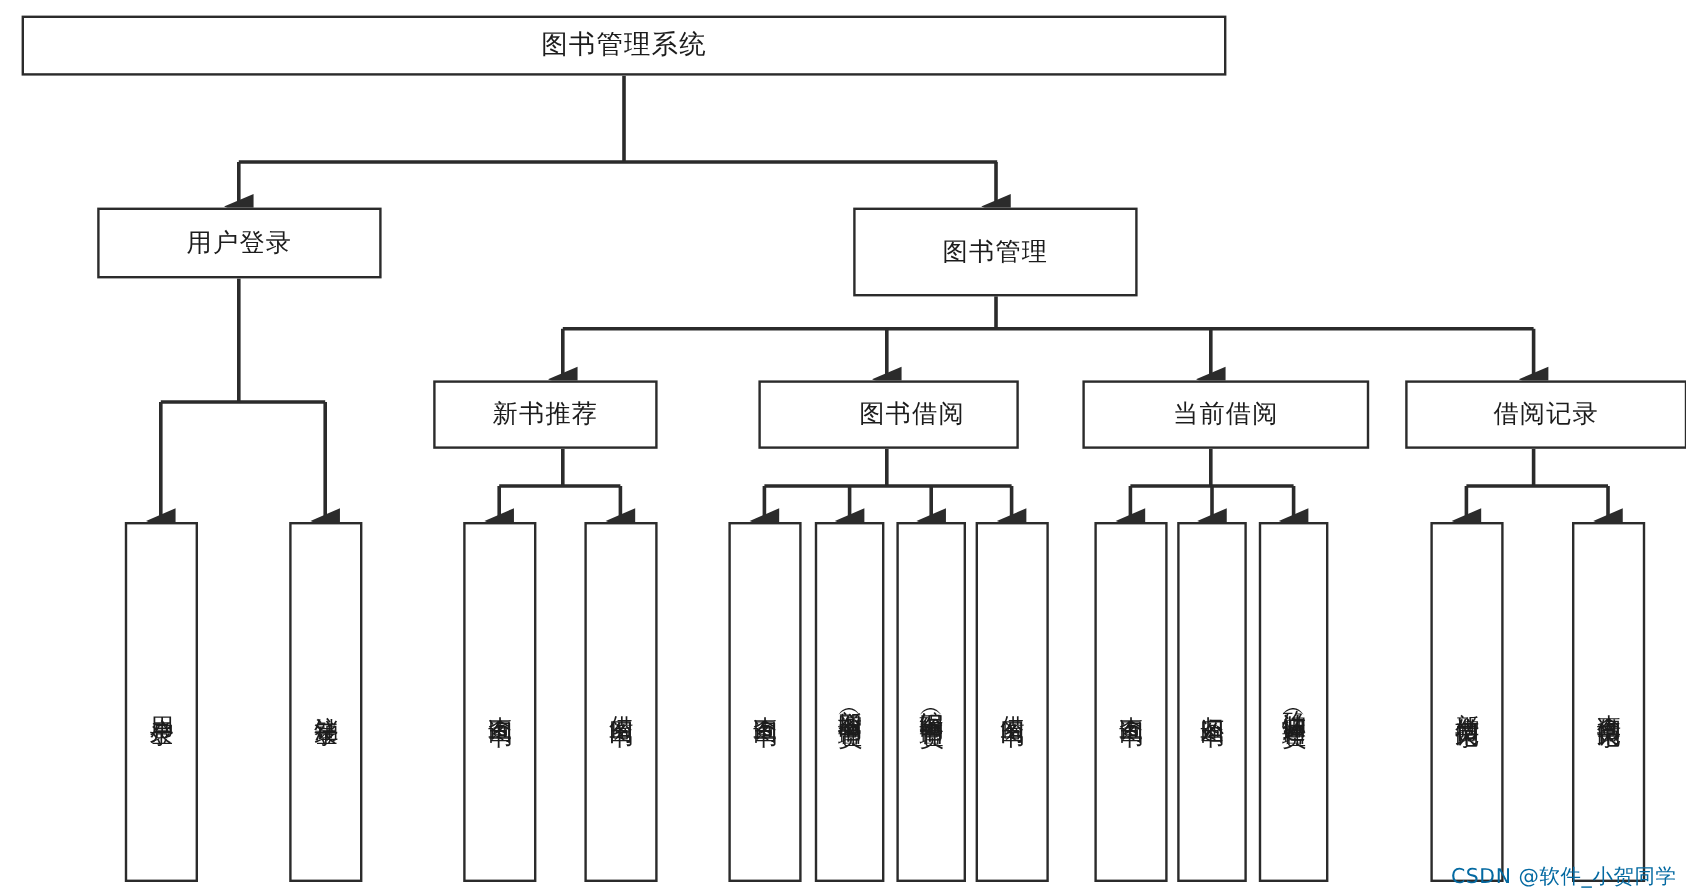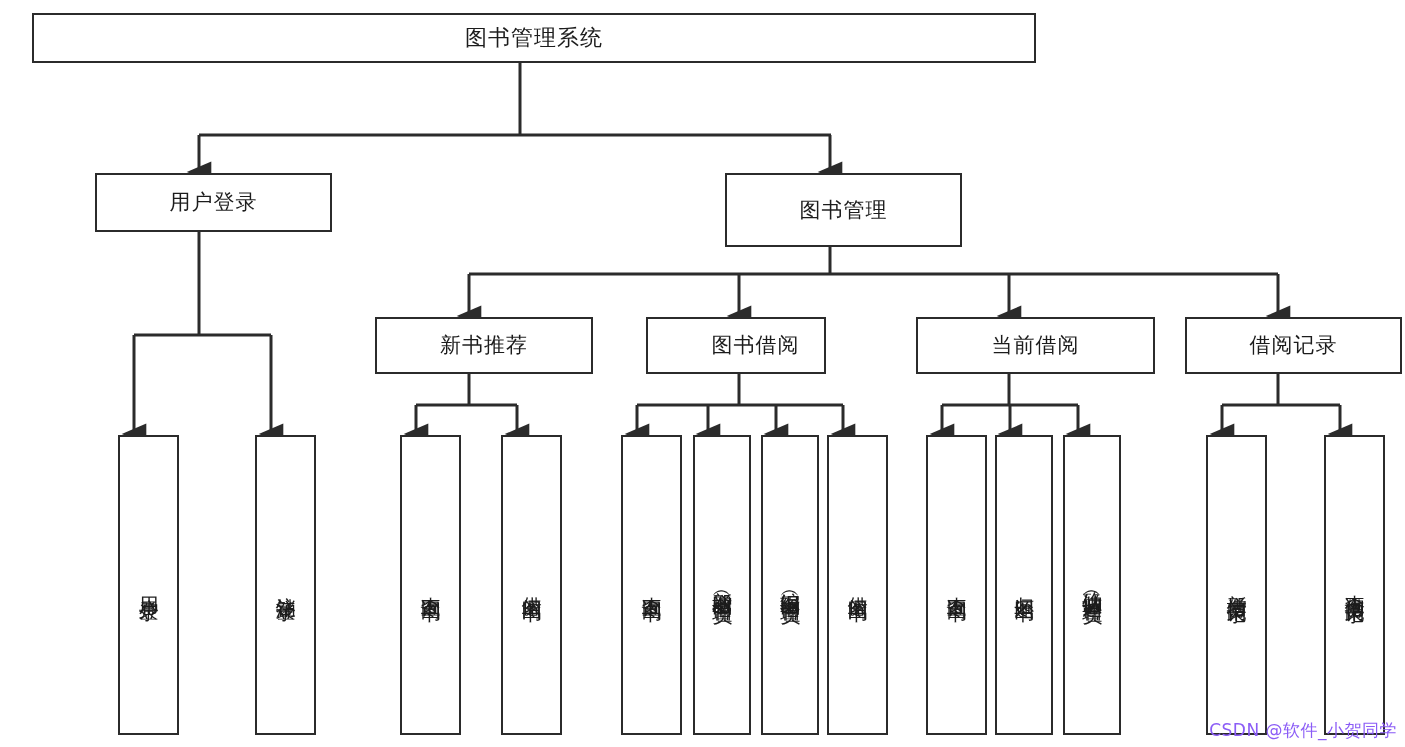--- a/index.html
+++ b/index.html
@@ -26,21 +26,20 @@
   }
   .node {
     position: absolute;
     box-sizing: border-box;
     background: #ffffff;
     border: 2.5px solid #2b2b2b;
     display: flex;
     align-items: center;
     justify-content: center;
     z-index: 3;
-    margin-left: 14px;
   }
   .node-label {
     color: #1c1c1c;
     font-size: 21px;
     line-height: 1.18;
     letter-spacing: 1px;
     text-align: center;
     white-space: nowrap;
   }
   .node.vertical .node-label {
@@ -50,21 +49,21 @@
     font-size: 20px;
   }
   .node.root .node-label {
     font-size: 22px;
   }
   #watermark {
     position: absolute;
     right: 8px;
     bottom: 5px;
     font-size: 17px;
-    color: #8b5cf6;
+    color: #0369a1;
     letter-spacing: 0.5px;
     z-index: 6;
     white-space: nowrap;
   }
 </style>
 </head>
 <body>
 
 <div id="diagram-root">
 
@@ -123,33 +122,33 @@
   </div>
 
   <div class="node" style="left:81px; top:173px; width:237px; height:59px;">
     <span class="node-label">用户登录</span>
   </div>
 
   <div class="node" style="left:711px; top:173px; width:237px; height:74px;">
     <span class="node-label">图书管理</span>
   </div>
 
-  <div class="node" style="left:361px; top:317px; width:218px; height:57px;">
+  <div class="node" style="left:361px; top:317px; width:187px; height:57px;">
     <span class="node-label">新书推荐</span>
   </div>
 
-  <div class="node" style="left:632px; top:317px; width:180px; height:57px;padding-left:39px;">
+  <div class="node" style="left:632px; top:317px; width:217px; height:57px;padding-left:39px;">
     <span class="node-label">图书借阅</span>
   </div>
 
   <div class="node" style="left:902px; top:317px; width:239px; height:57px;">
     <span class="node-label">当前借阅</span>
   </div>
 
-  <div class="node" style="left:1171px; top:317px; width:217px; height:57px;">
+  <div class="node" style="left:1171px; top:317px; width:235px; height:57px;">
     <span class="node-label">借阅记录</span>
   </div>
 
   <div class="node vertical" style="left:104px; top:435px; width:61px; height:300px;">
     <span class="node-label">用户登录</span>
   </div>
 
   <div class="node vertical" style="left:241px; top:435px; width:61px; height:300px;">
     <span class="node-label">注销登录</span>
   </div>

